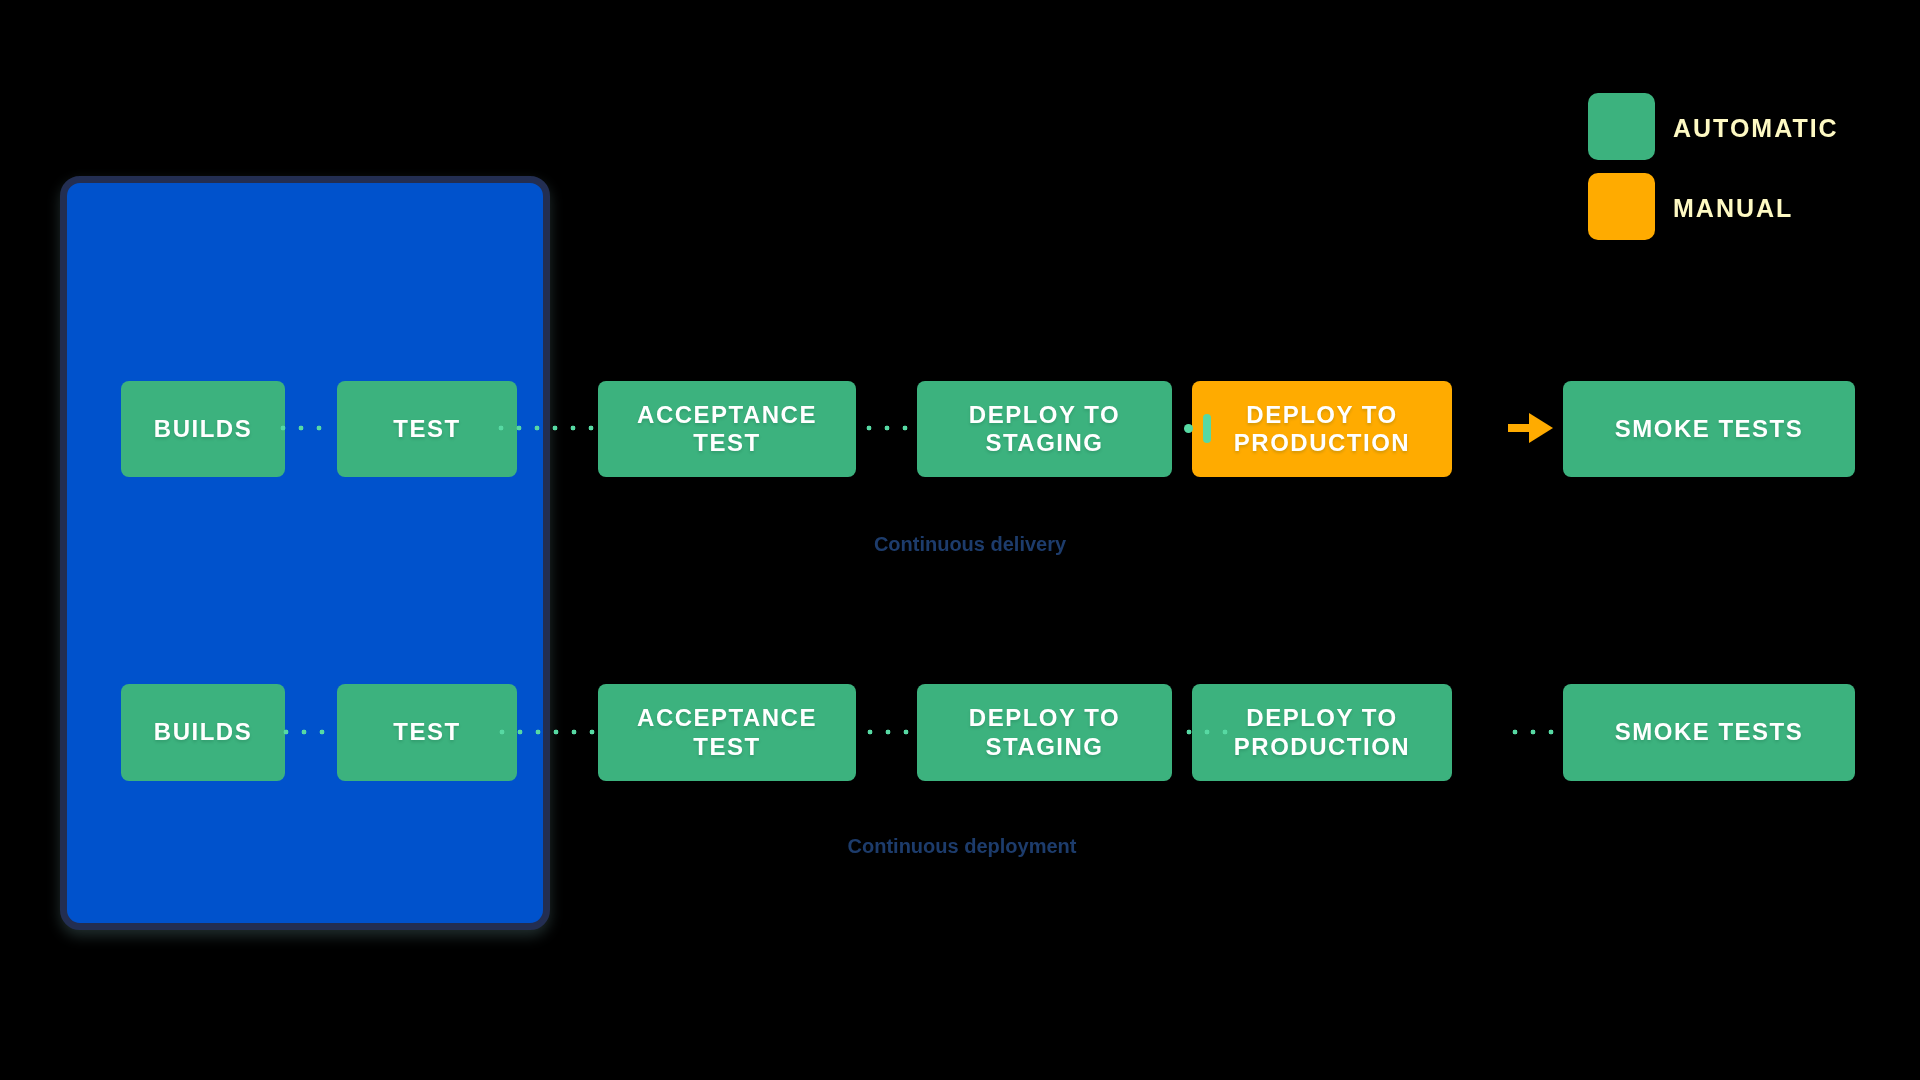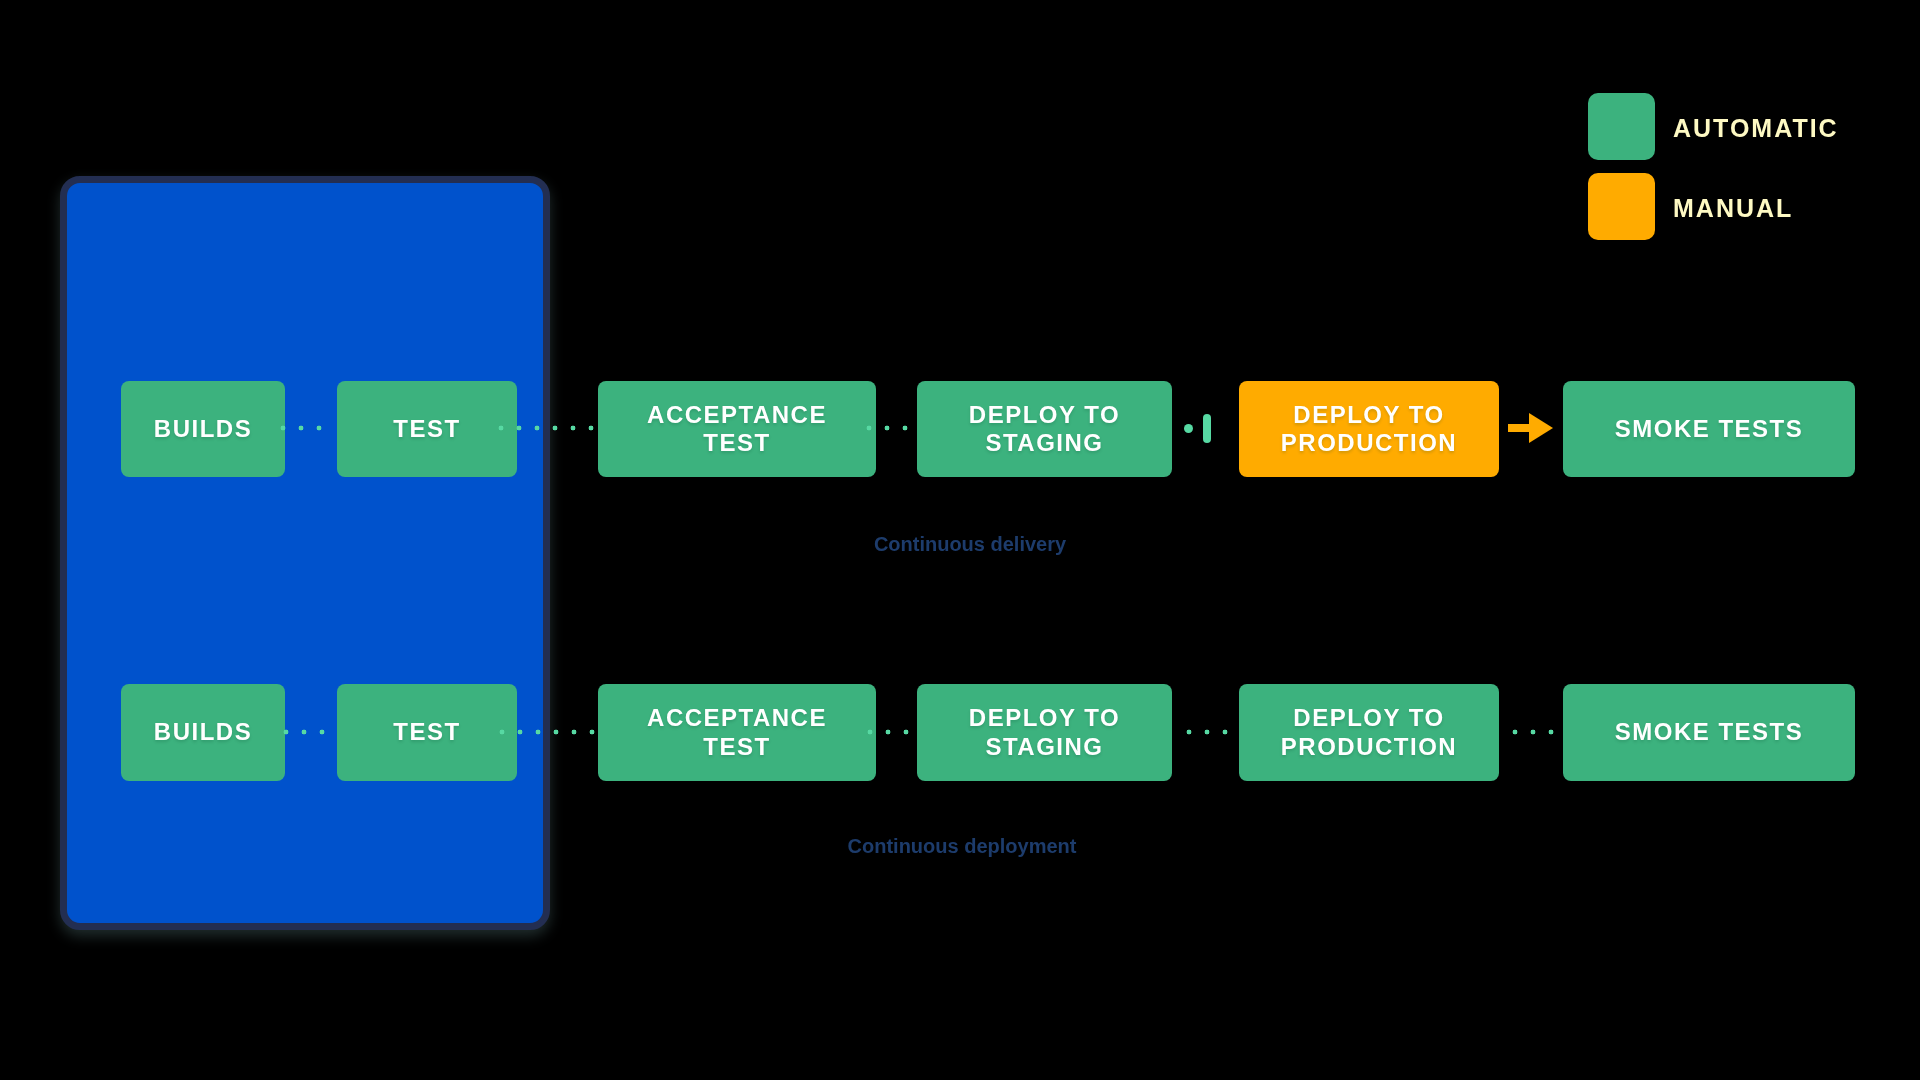--- a/index.html
+++ b/index.html
@@ -28,23 +28,23 @@
     text-shadow:0 2px 3px rgba(0,60,40,0.18);
   }
   .stage.automatic { background:#3CB27E; }
   .stage.manual    { background:#FFAB00; }
 
   .row1 { top:381px; }
   .row2 { top:684px; height:97px; }
 
   .s1  { left:121px;  width:164px; }
   .s2  { left:337px;  width:180px; }
-  .s3  { left:598px;  width:278px; }
+  .s3  { left:598px;  width:258px; }
   .s4  { left:917px;  width:255px; }
-  .s5  { left:1239px; width:260px; }
+  .s5  { left:1192px; width:260px; }
   .s6  { left:1563px; width:292px; }
 
   
   .dots {
     position:absolute; height:6px;
     background-image:radial-gradient(circle closest-side, #57D9A3 0 2.4px, rgba(0,0,0,0) 2.6px);
     background-size:18px 6px; background-repeat:repeat-x; background-position:left center;
   }
   .r1 { top:425px; }
   .r2 { top:729px; }

